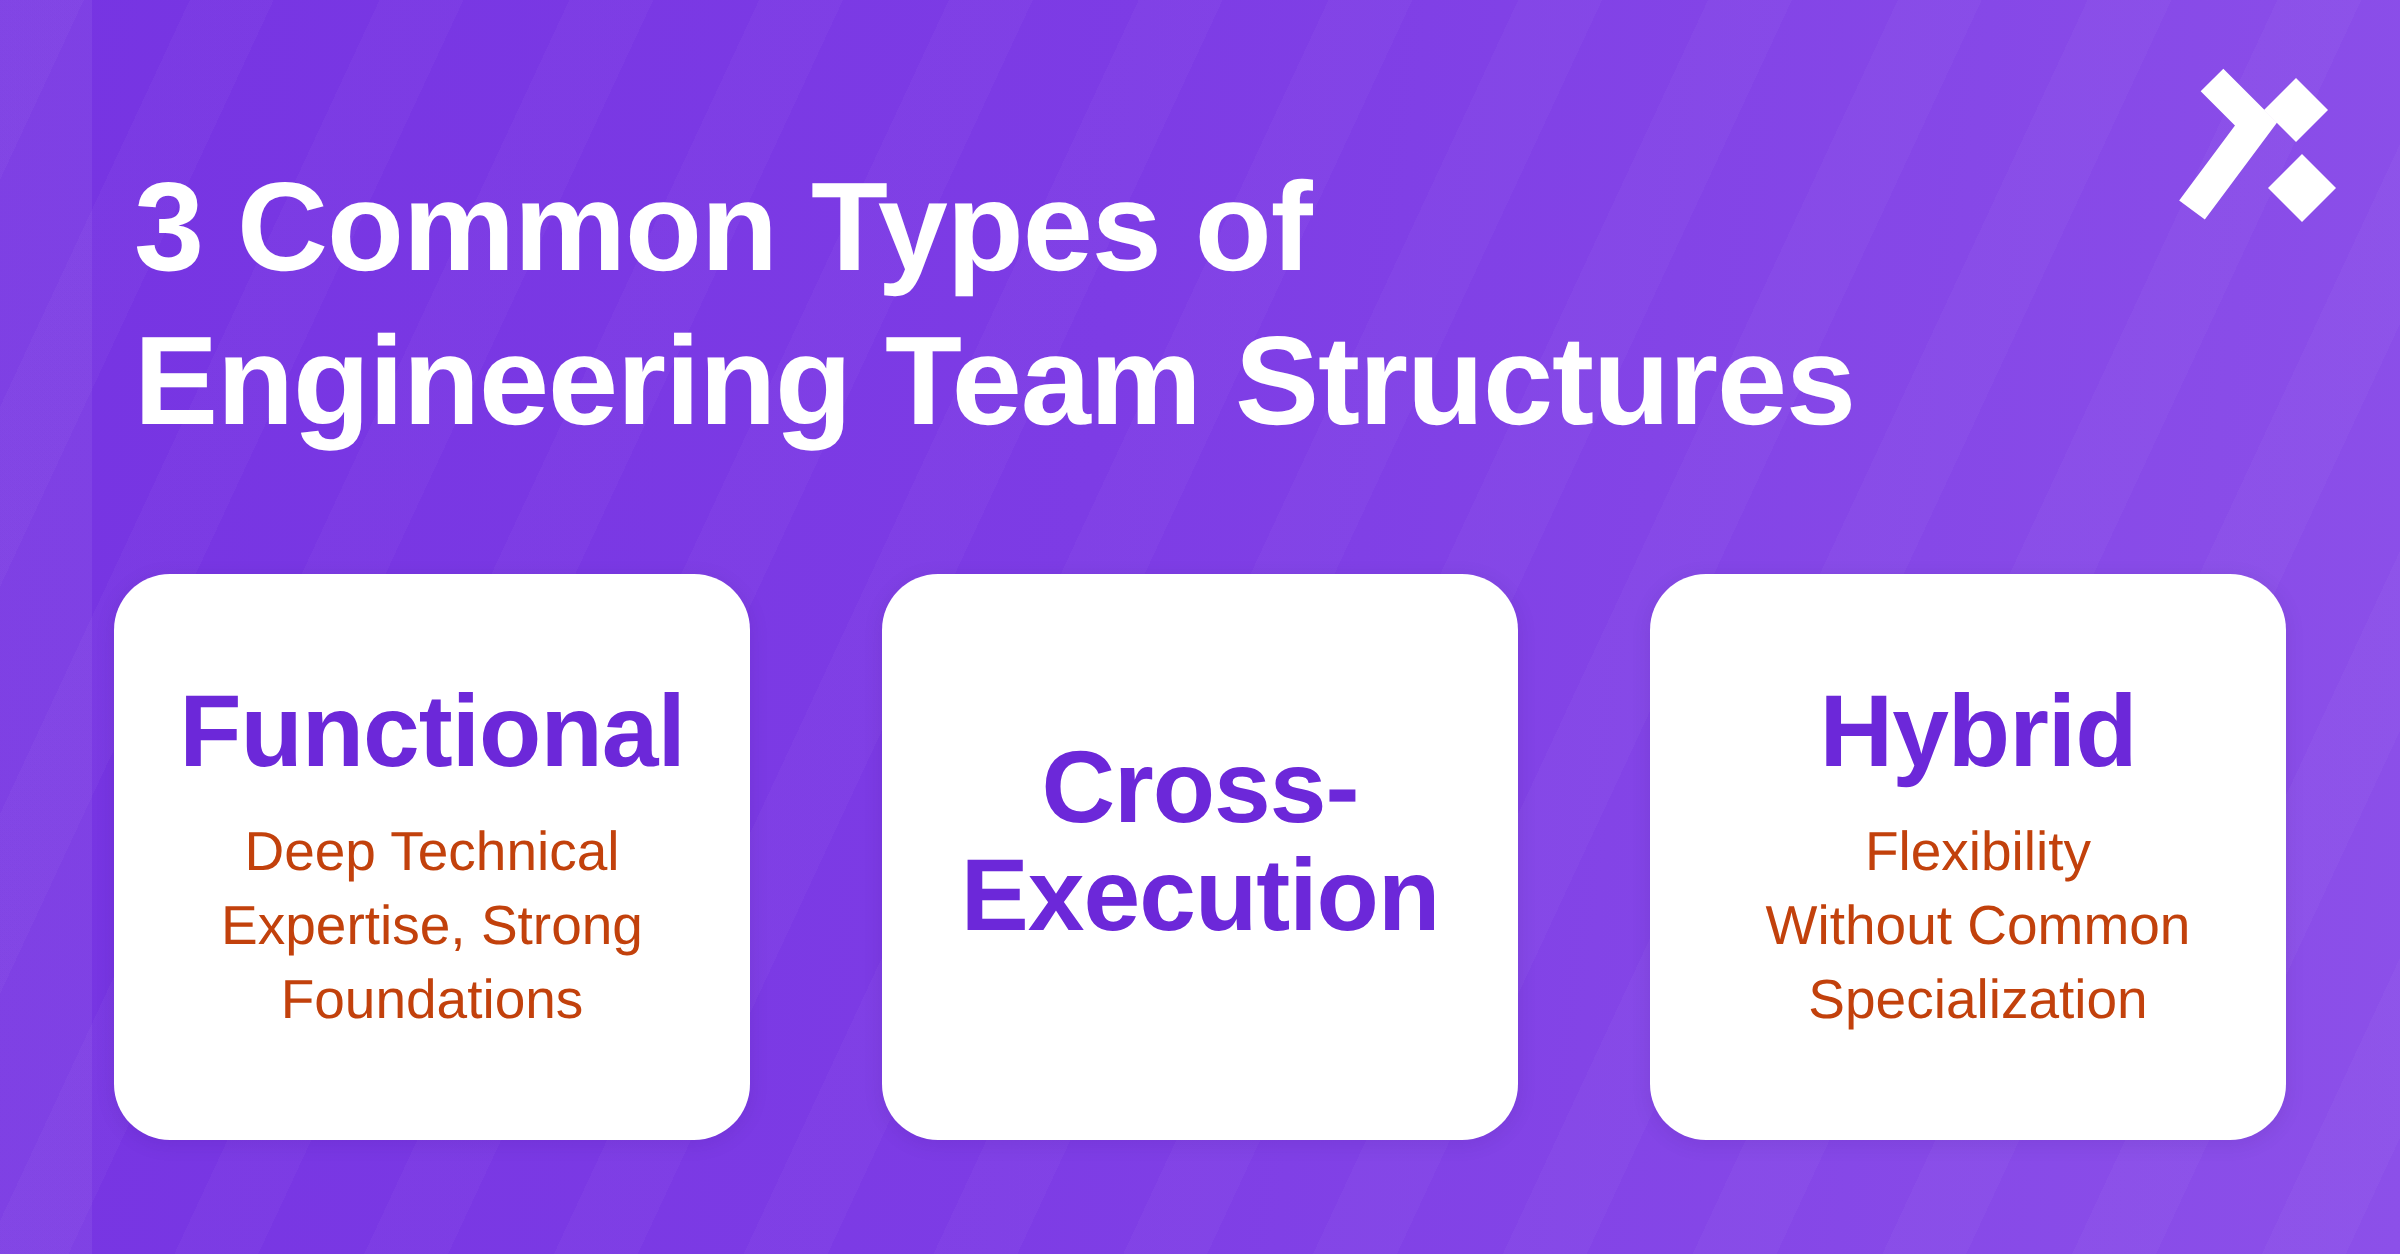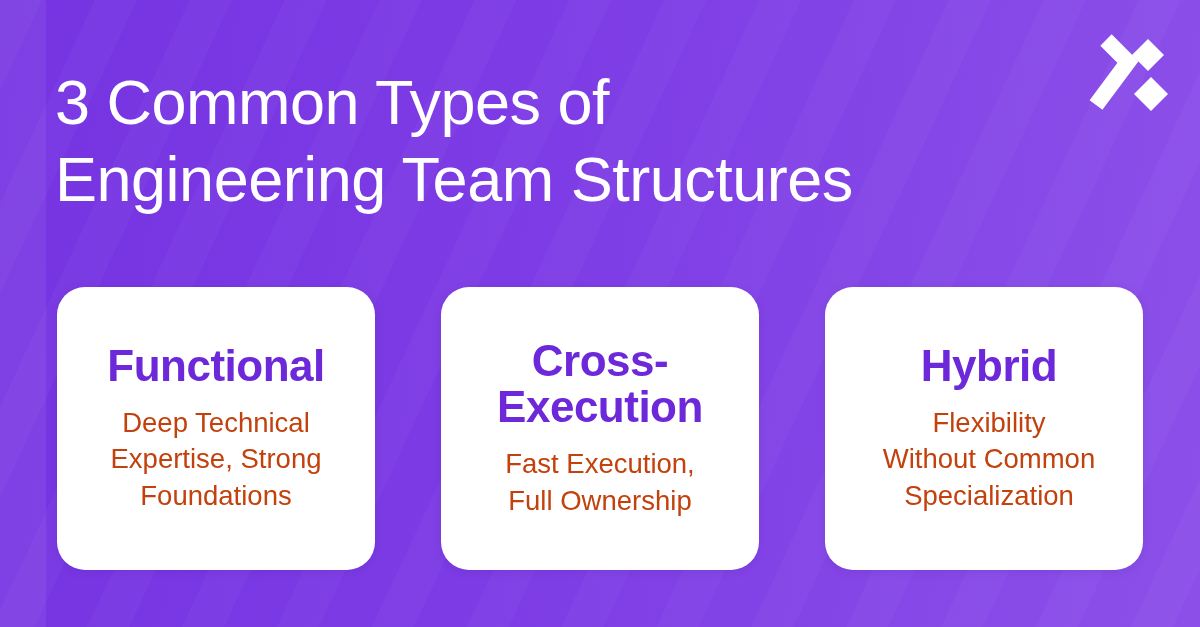--- a/index.html
+++ b/index.html
@@ -36,24 +36,24 @@
     position: absolute;
     inset: 0;
     background: linear-gradient(90deg, rgba(255,255,255,0.06) 0 46px, rgba(255,255,255,0) 46px);
     pointer-events: none;
   }
 
   .title {
     position: absolute;
     left: 55px;
     top: 64px;
-    margin: 0;
+    margin: 12px;
     color: #ffffff;
     font-size: 63px;
-    font-weight: 400;
+    font-weight: 700;
     line-height: 1.22;
     letter-spacing: -0.5px;
     white-space: pre-line;
     z-index: 2;
   }
 
   .logo {
     position: absolute;
     top: 28px;
     right: 24px;
@@ -79,21 +79,21 @@
     padding: 0 20px;
     z-index: 2;
   }
   .card-1 { left: 57px; }
   .card-2 { left: 441px; }
   .card-3 { left: 825px; padding-left: 30px; }
 
   .card-heading {
     margin: 0 0 16px 0;
     color: #6c28d9;
-    font-size: 44px;
+    font-size: 51px;
     font-weight: 800;
     line-height: 1.05;
     letter-spacing: -0.5px;
     white-space: pre-line;
   }
   .card-body {
     margin: 0;
     color: #c2410c;
     font-size: 27.5px;
     font-weight: 400;
@@ -118,22 +118,20 @@
   <div class="card card-1">
     <h2 class="card-heading">Functional</h2>
     <p class="card-body">Deep Technical
 Expertise, Strong
 Foundations</p>
   </div>
 
   <div class="card card-2">
     <h2 class="card-heading">Cross-
 Execution</h2>
-    <p class="card-body">Fast Execution,
-Full Ownership</p>
   </div>
 
   <div class="card card-3">
     <h2 class="card-heading">Hybrid</h2>
     <p class="card-body">Flexibility
 Without Common
 Specialization</p>
   </div>
 
 </div>

